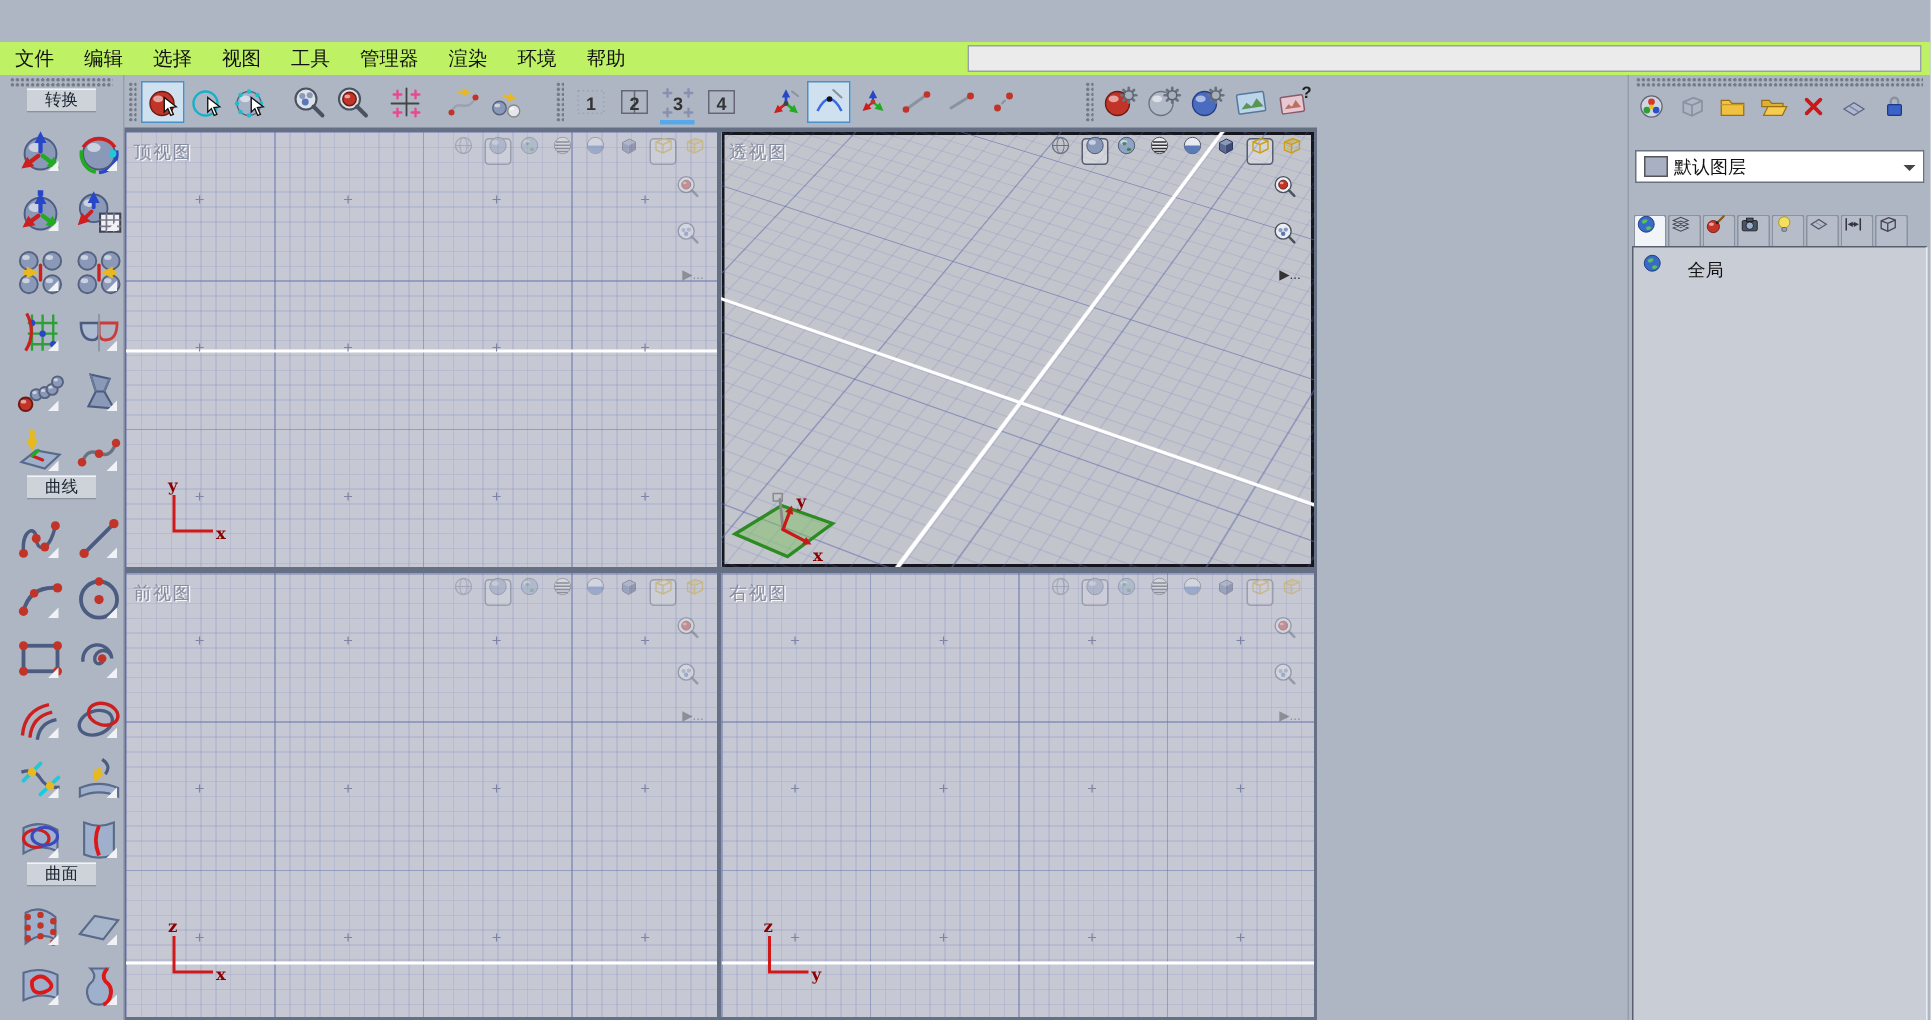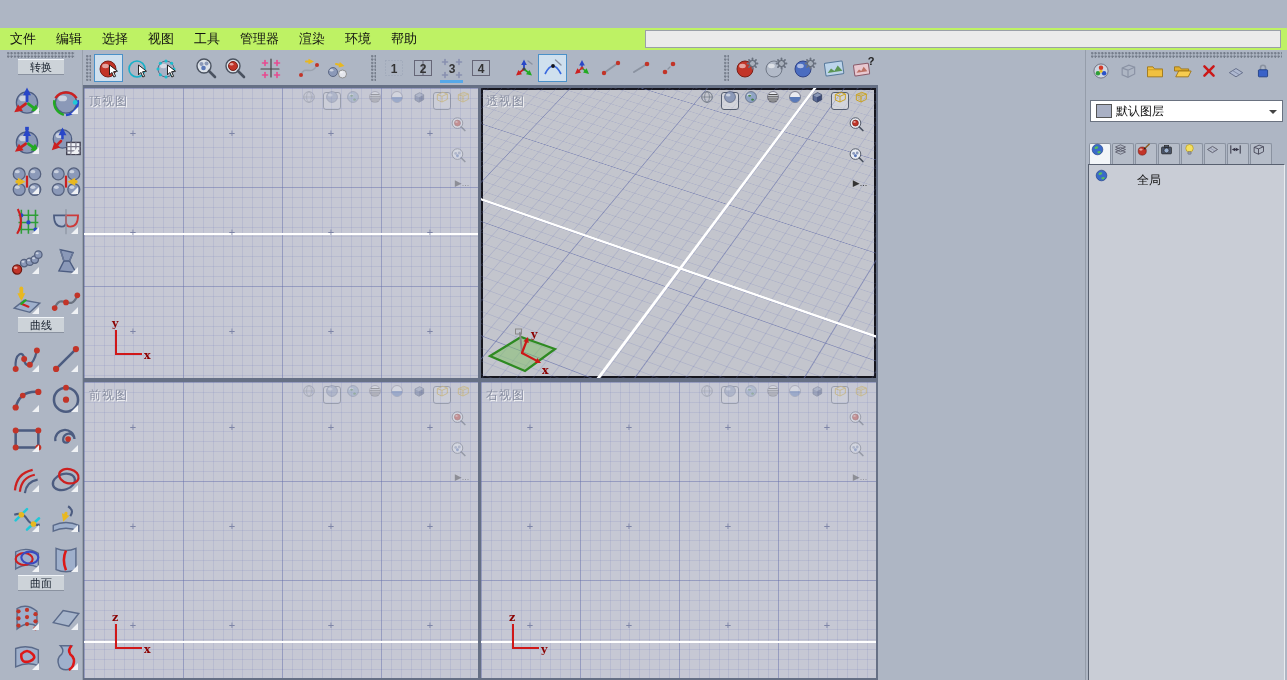--- a/index.html
+++ b/index.html
@@ -74,21 +74,21 @@
 .lp-toolbar{display:flex;gap:7px;padding:2px 5px 1px;align-items:center}
 .lp-toolbar .icn{width:20px;height:20px}
 .lp-dd{margin:18px 4px;height:20px;background:#fff;border:1px solid #6a7280;display:flex;align-items:center;font-size:12px;gap:4px;padding:0 5px}
 .dd-swatch{width:14px;height:12px;background:#a9b0c4;border:1px solid #555;flex:0 0 auto}
 .dd-chev{margin-left:auto;width:0;height:0;border:4px solid transparent;border-top-color:#444;margin-top:6px}
 .lp-tabs{display:flex;padding:3px 3px 0;gap:1px}
 .lp-tab{width:22px;height:21px;display:flex;align-items:center;justify-content:center;background:#b6bdc9;border:1px solid #8a92a0;border-bottom:none;border-radius:2px 2px 0 0;box-sizing:border-box}
 .lp-tab.active{background:#f2f5f8}
 .lp-tab svg{width:15px;height:15px;display:block}
 .lp-list{margin:0 2px;height:532px;background:#c9cdd6;border:1px solid #586070;border-bottom-color:#e8ecf0;border-right-color:#e8ecf0}
-.lp-item{display:flex;align-items:center;gap:19px;padding:3px 5px;font-size:12px}
+.lp-item{display:flex;align-items:center;gap:7px;padding:3px 5px;font-size:12px}
 .lp-item svg{width:15px;height:15px;display:block}
 </style>
 </head>
 <body>
 
 <div id="app">
 
 
   <div class="menubar">
       <div class="menu-item">文件</div>

